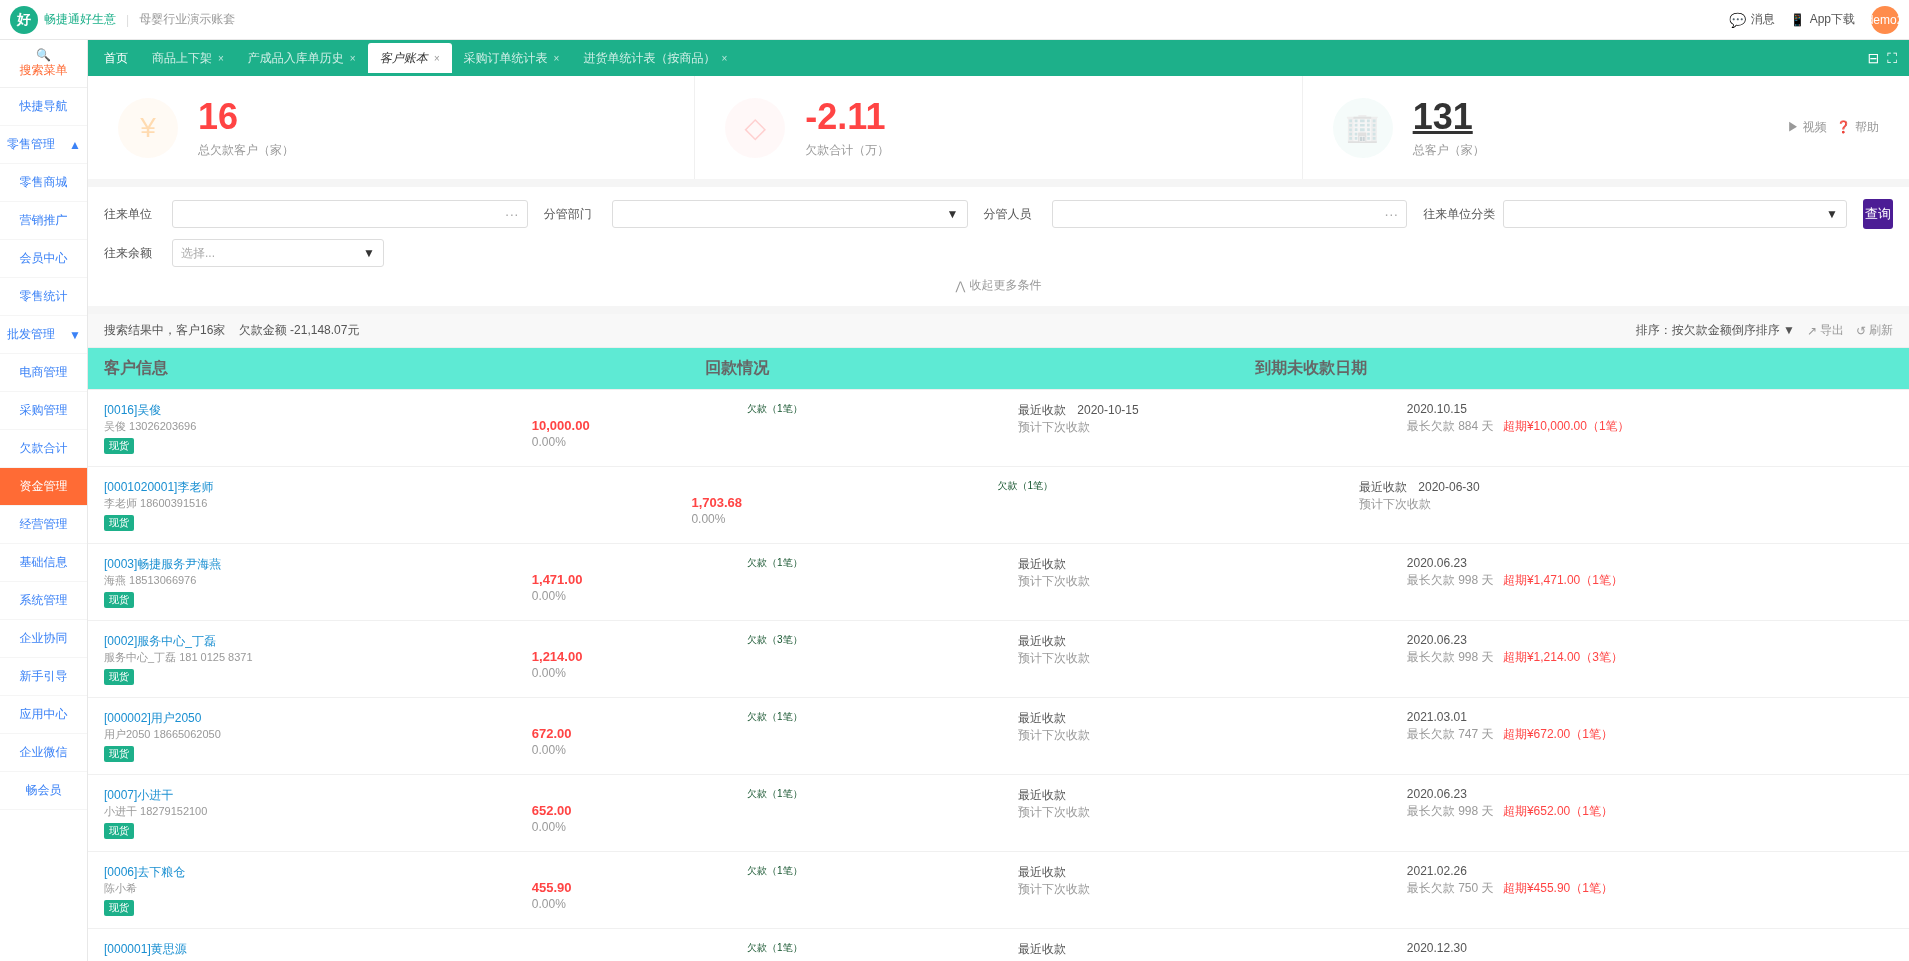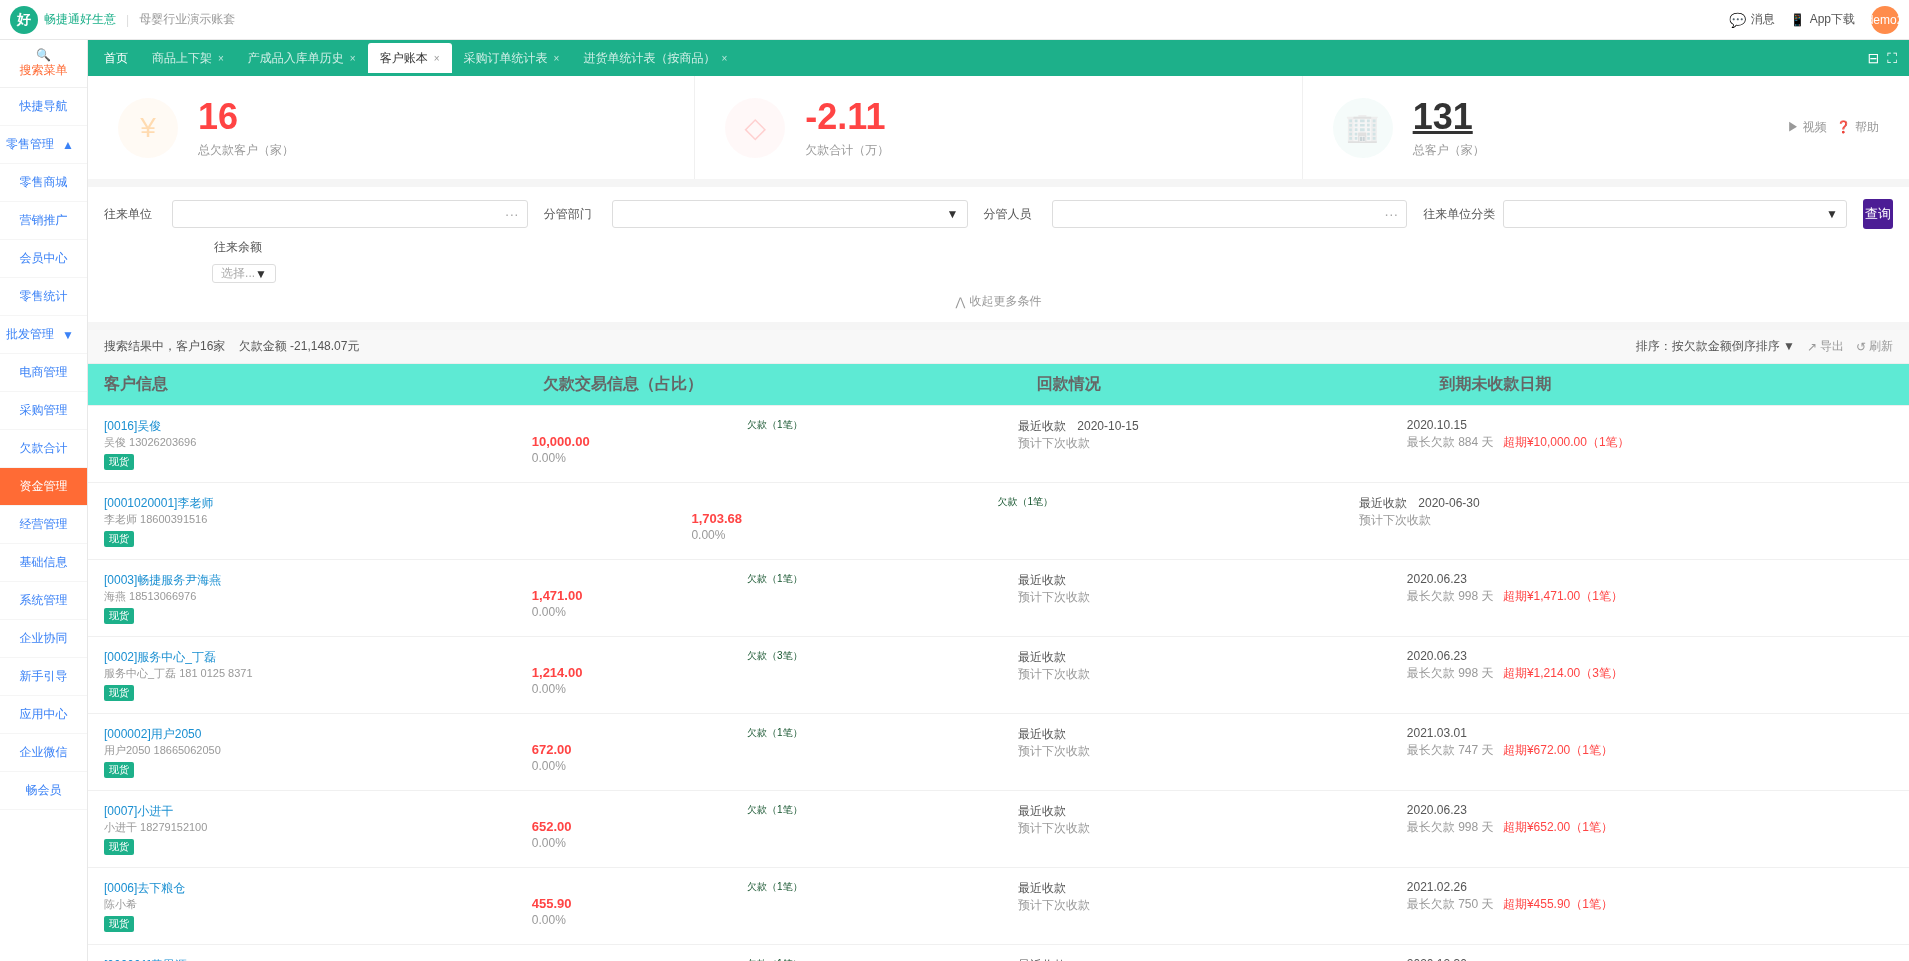--- a/index.html
+++ b/index.html
@@ -68,21 +68,21 @@
     .sidebar-item {
       padding: 10px 6px;
       text-align: center;
       font-size: 12px;
       color: #3b82f6;
       cursor: pointer;
       border-bottom: 1px solid #f5f5f5;
     }
     .sidebar-item.active { background: #ff6b35; color: white; }
     .sidebar-item.has-arrow {
-      display: flex; align-items: center; justify-content: flex-start; gap: 8px;
+      display: flex; align-items: center; justify-content: flex-end; gap: 14px;
     }
 
     
     .tab-bar {
       position: fixed;
       top: 40px;
       left: 88px; right: 0;
       height: 36px;
       background: #1db08a;
       display: flex;
@@ -96,20 +96,21 @@
       display: flex; align-items: center; gap: 6px;
       font-size: 12px;
       color: rgba(255,255,255,0.8);
       cursor: pointer;
       border-radius: 3px 3px 0 0;
       white-space: nowrap;
     }
     .tab.active {
       background: #fff;
       color: #333;
+      font-style: italic;
     }
     .tab-close {
       font-size: 10px;
       color: rgba(255,255,255,0.7);
       cursor: pointer;
     }
     .tab.active .tab-close { color: #999; }
     .tab-home {
       padding: 0 12px;
       color: white;
@@ -471,21 +472,21 @@
       <div class="filter-item">
         <span class="filter-label">往来单位分类</span>
         <div class="filter-select">
           <span></span>
           <span>▼</span>
         </div>
       </div>
       <button class="search-btn">查询</button>
     </div>
     <div class="filter-row">
-      <div class="filter-item" style="max-width: 280px; flex-direction: column;">
+      <div class="filter-item" style="max-width: 280px;">
         <span class="filter-label">往来余额</span>
         <div class="filter-select">
           <span style="color:#aaa;">选择...</span>
           <span>▼</span>
         </div>
       </div>
     </div>
     <div class="collapse-row">
       <div class="collapse-btn">
         <span>⋀</span>
@@ -512,21 +513,20 @@
       <div class="action-btn">
         <span>↺</span>
         <span>刷新</span>
       </div>
     </div>
   </div>
 
   <div class="table-container">
     <div class="table-header">
       <div class="col-customer">客户信息</div>
-      <div class="col-debt">欠款交易信息（占比）</div>
       <div class="col-return">回款情况</div>
       <div class="col-overdue">到期未收款日期</div>
     </div>
 
     <div class="table-row">
       <div class="col-customer">
         <div><a class="customer-name">[0016]吴俊</a></div>
         <div class="customer-sub">吴俊 13026203696</div>
         <div><span class="tag-现货">现货</span></div>
       </div>

